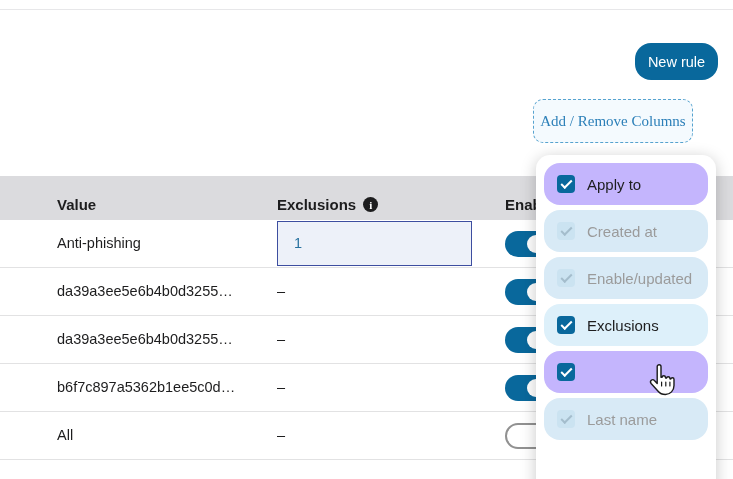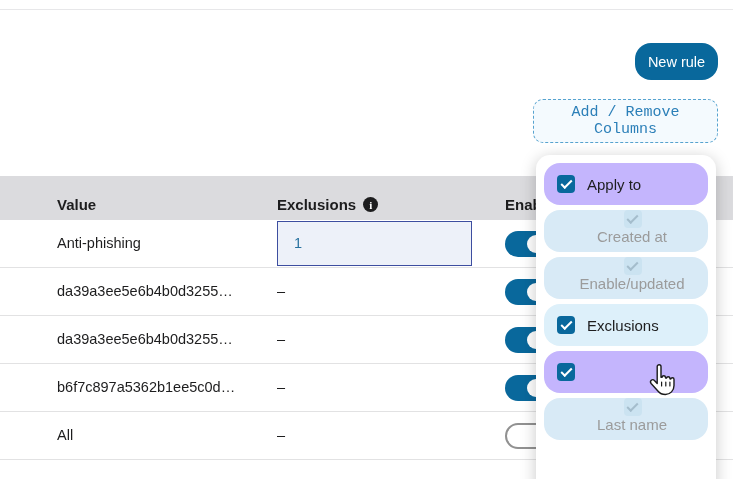--- a/index.html
+++ b/index.html
@@ -10,23 +10,23 @@
   }
   .topline{position:absolute;left:0;top:9px;width:733px;height:1px;background:#e7e7e9;}
 
   
   .btn-new-rule{
     position:absolute;left:635px;top:43px;width:83px;height:37px;
     background:#09689c;border:none;border-radius:16px;color:#fff;
     font-size:14.5px;font-weight:500;font-family:inherit;cursor:pointer;
   }
   .btn-columns{
-    position:absolute;left:533px;top:99px;width:185px;height:44px;
+    position:absolute;left:533px;top:99px;width:160px;height:44px;
     background:#f4fafe;border:1.6px dashed #57a3cf;border-radius:10px;
-    color:#2b7fb8;font-size:15px;font-family:Liberation Mono, monospace;cursor:pointer;
+    color:#2b7fb8;font-size:15px;font-family:Liberation Serif, serif;cursor:pointer;
   }
 
   
   .thead{position:absolute;left:0;top:176px;width:733px;height:57px;background:#dbdbde;}
   .th{position:absolute;top:0;height:57px;display:flex;align-items:center;
       font-size:15px;font-weight:700;color:#1d1d1e;white-space:nowrap;}
   .th-value{left:57px;}
   .th-exclusions{left:277px;}
   .th-enable{left:505px;}
   .info-icon{
@@ -57,21 +57,21 @@
   
   .panel{
     position:absolute;left:536px;top:155px;width:180px;height:400px;
     background:#fff;border-radius:14px;box-shadow:0 3px 16px rgba(0,0,0,0.22);
     padding:8px;box-sizing:border-box;z-index:5;
   }
   .pill{width:164px;height:42px;border-radius:16px;margin-bottom:5px;
     display:flex;align-items:center;cursor:pointer;}
   .pill.on{background:#c4b5fd;}
   .pill.hover{background:#ddf0fa;}
-  .pill.disabled{background:#d8eaf6;cursor:default;flex-direction:column;}
+  .pill.disabled{background:#d8eaf6;cursor:default;}
   .cb{position:relative;width:18px;height:18px;border-radius:4px;margin-left:13px;flex:none;}
   .pill.on .cb,.pill.hover .cb{background:#09689c;}
   .pill.disabled .cb{background:#cbe3f1;}
   .cb::after{content:'';position:absolute;left:3.5px;top:4.5px;width:9px;height:4px;
     border-left:2px solid #fff;border-bottom:2px solid #fff;transform:rotate(-45deg);}
   .pill.disabled .cb::after{border-color:#a4bdcc;}
   .pill-label{margin-left:12px;font-size:15px;color:#1d1d1e;white-space:nowrap;}
   .pill.disabled .pill-label{color:#9b9b9b;}
 
   

